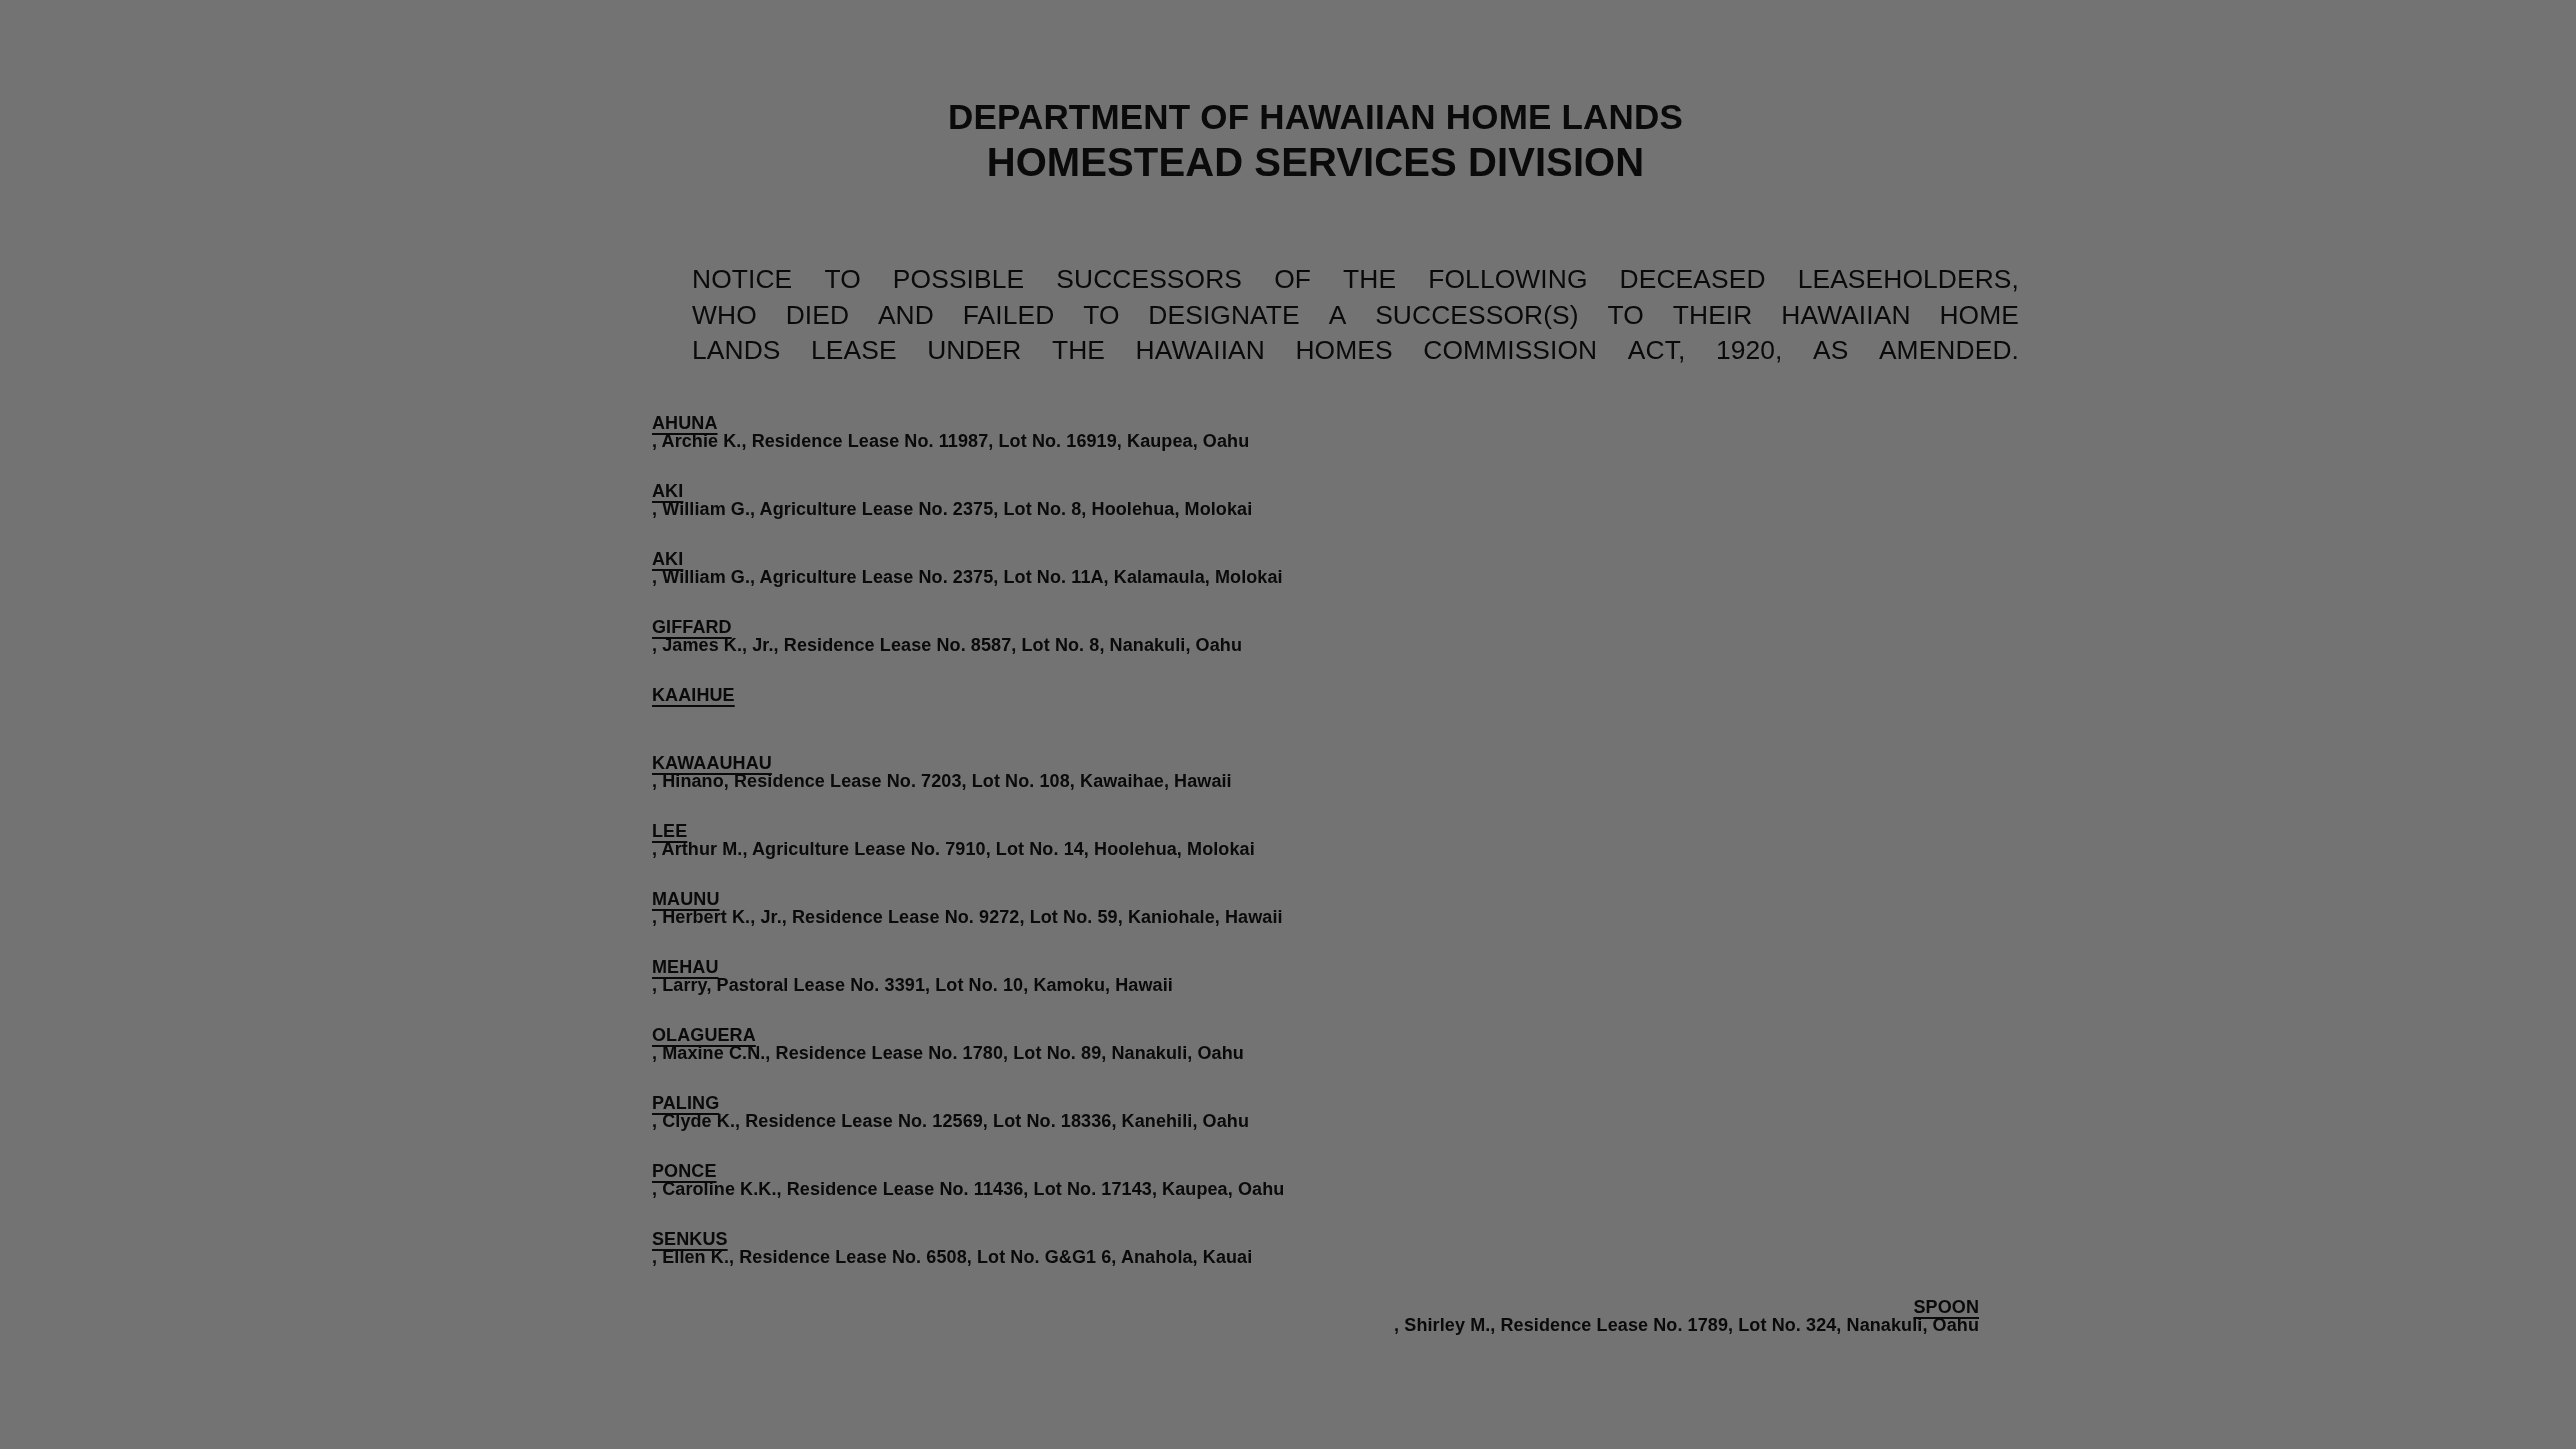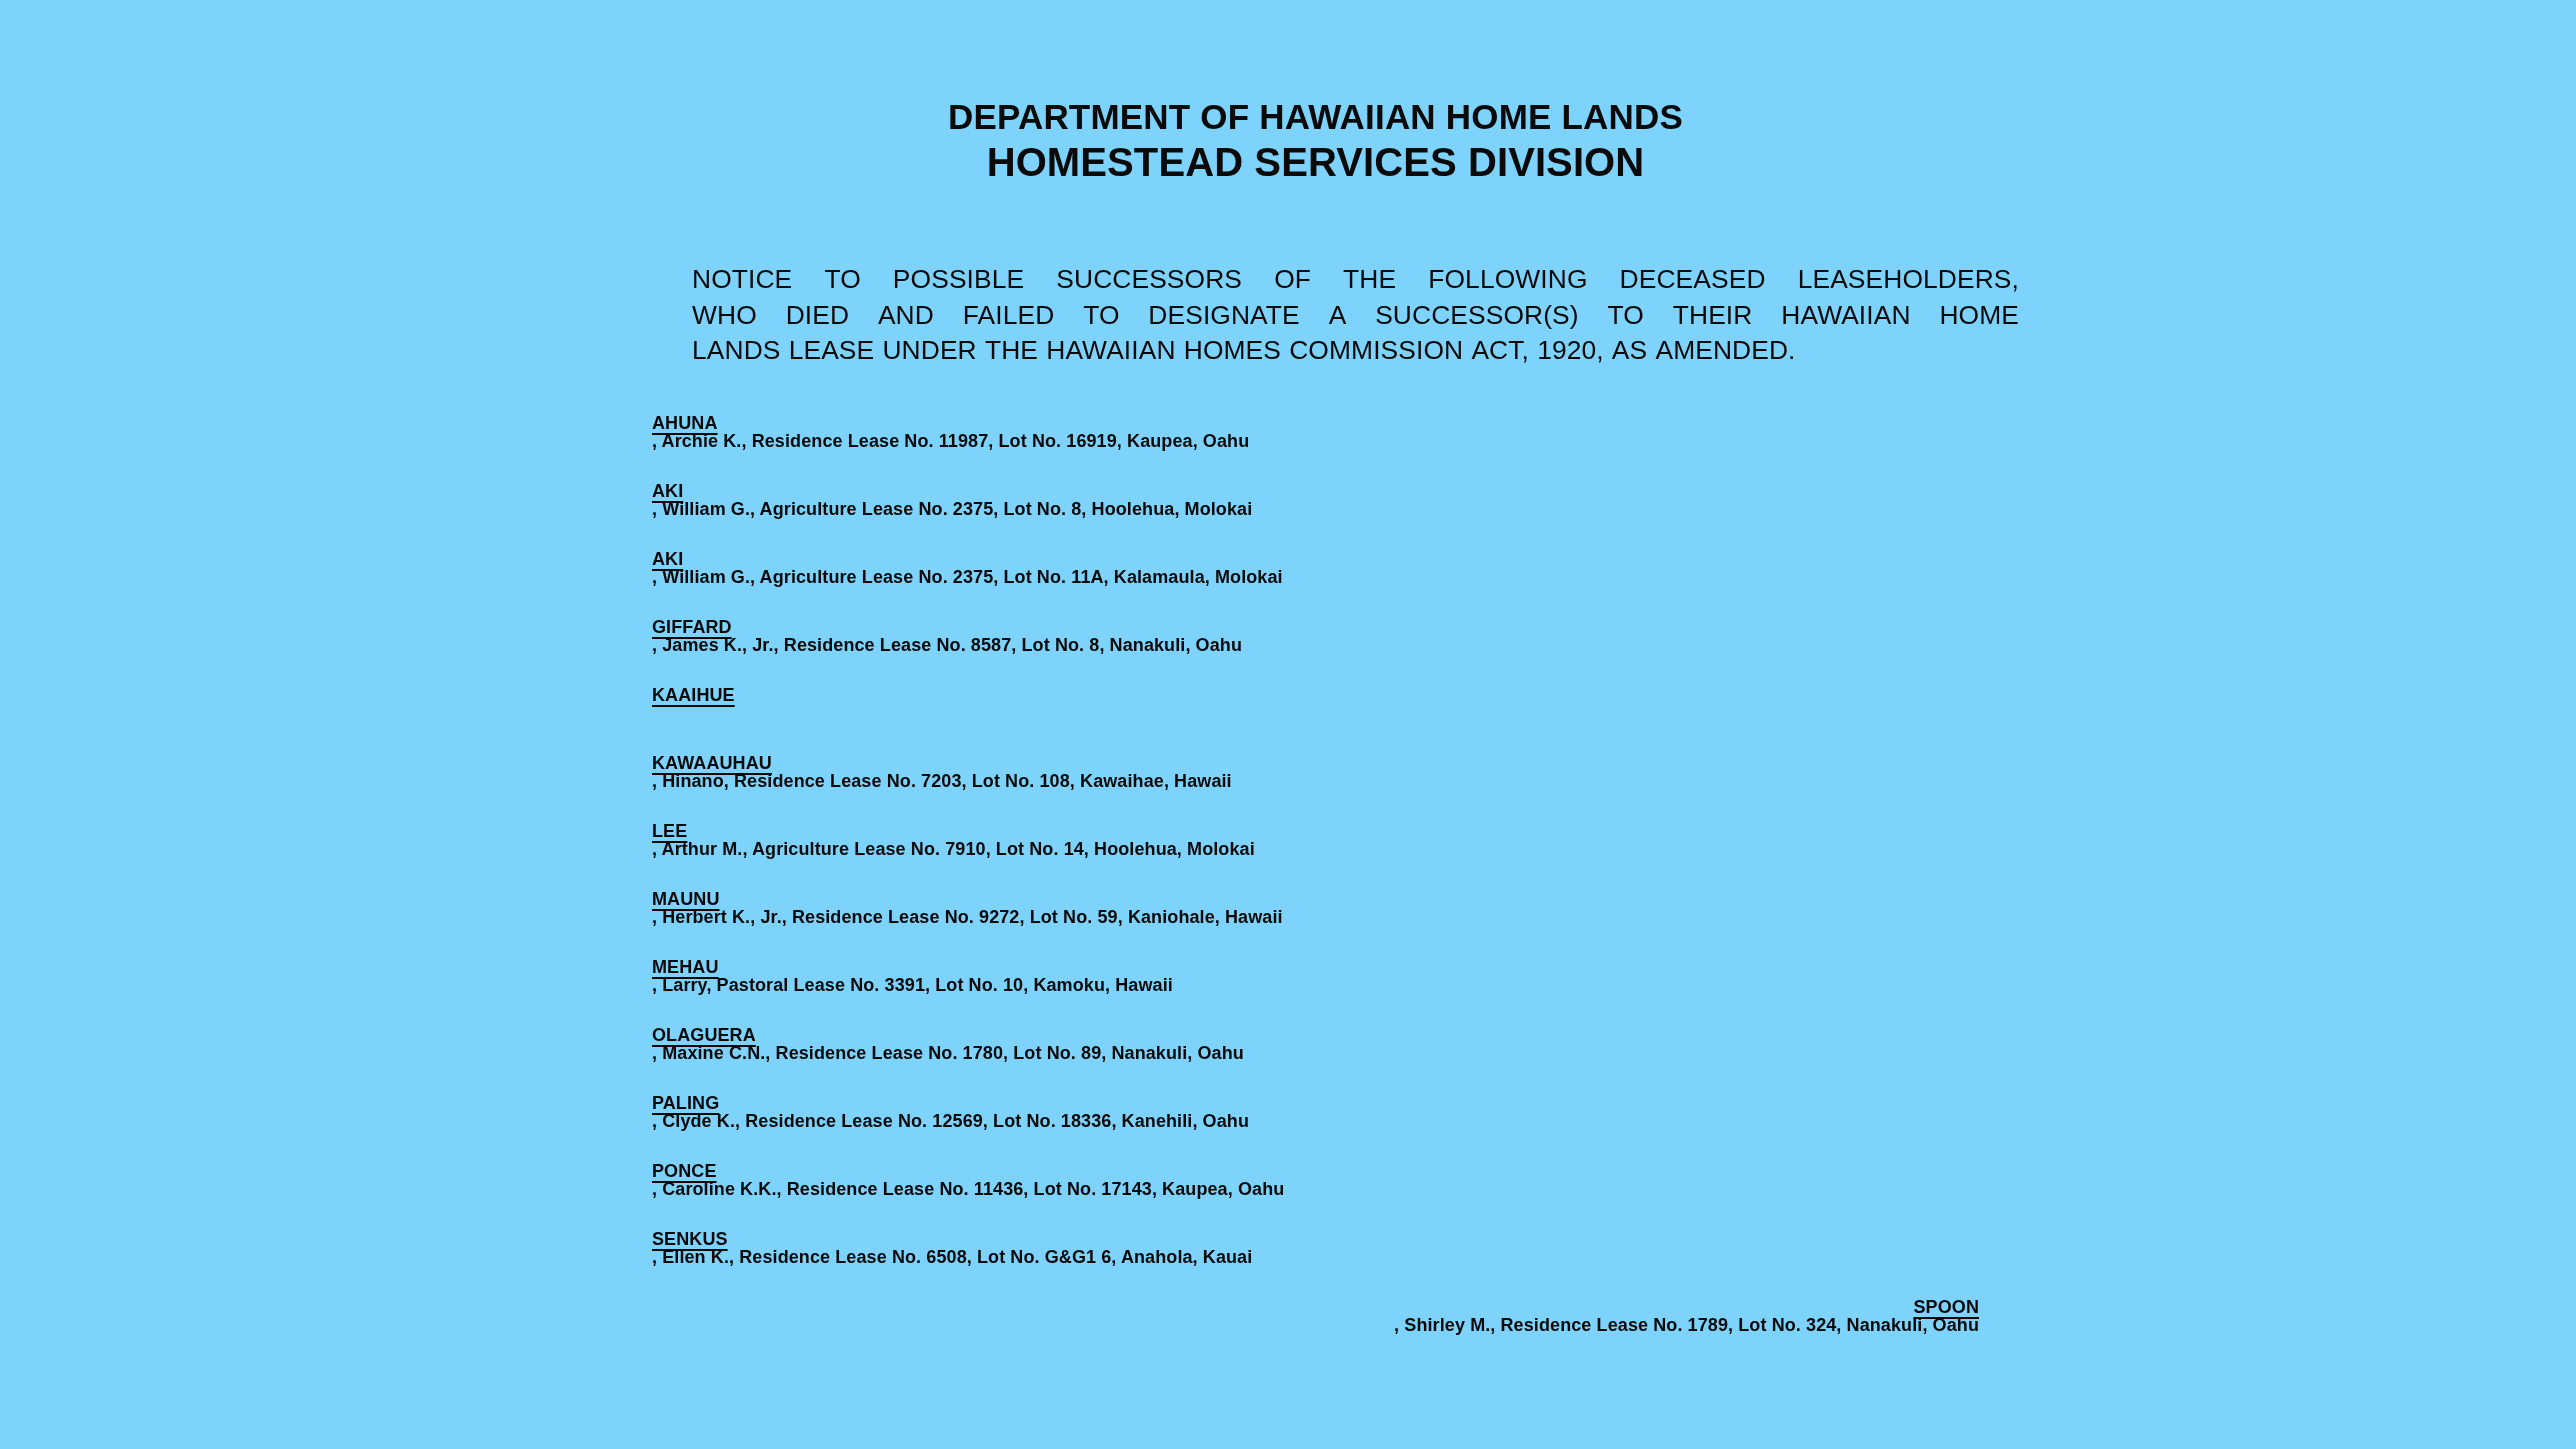--- a/index.html
+++ b/index.html
@@ -5,21 +5,21 @@
   html, body {
     margin: 0;
     padding: 0;
     background: #ffffff;
   }
 
   #page {
     position: relative;
     width: 2576px;
     height: 1449px;
-    background: #7dd3fc;
+    background: #737373;
     overflow: hidden;
     font-family: "Liberation Sans", sans-serif;
     color: #0a0a0a;
     -webkit-font-smoothing: antialiased;
   }
 
   
   #content {
     position: absolute;
     left: 652px;
@@ -64,21 +64,21 @@
     text-justify: inter-word;
     letter-spacing: 0.1px;
   }
   .notice-line {
     display: flex;
     justify-content: space-between;
     width: 100%;
     margin-left: 40px;
   }
   .notice-line.last {
-    justify-content: flex-start;
+    justify-content: space-between;
   }
   .notice-line .w {
     white-space: pre;
   }
   .notice-line.last .w + .w {
     margin-left: 0.31em;
   }
 
   
   .entries {

